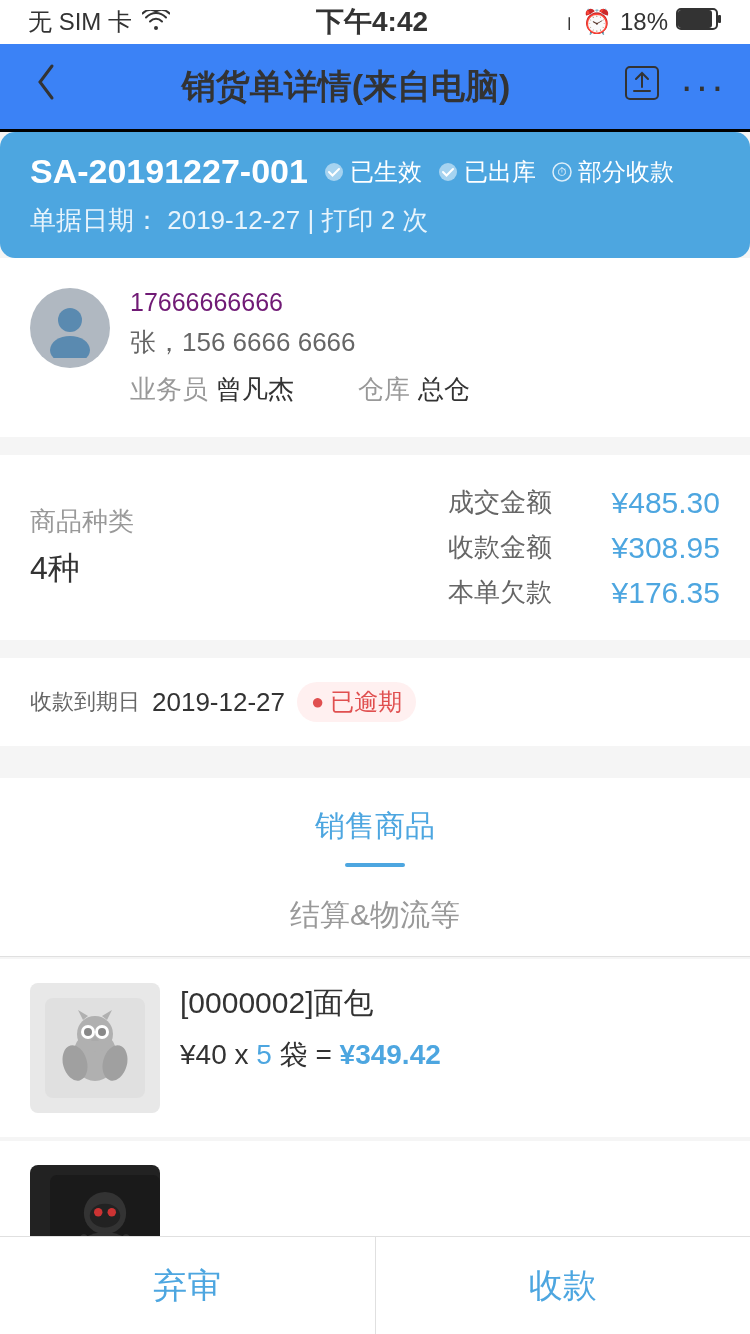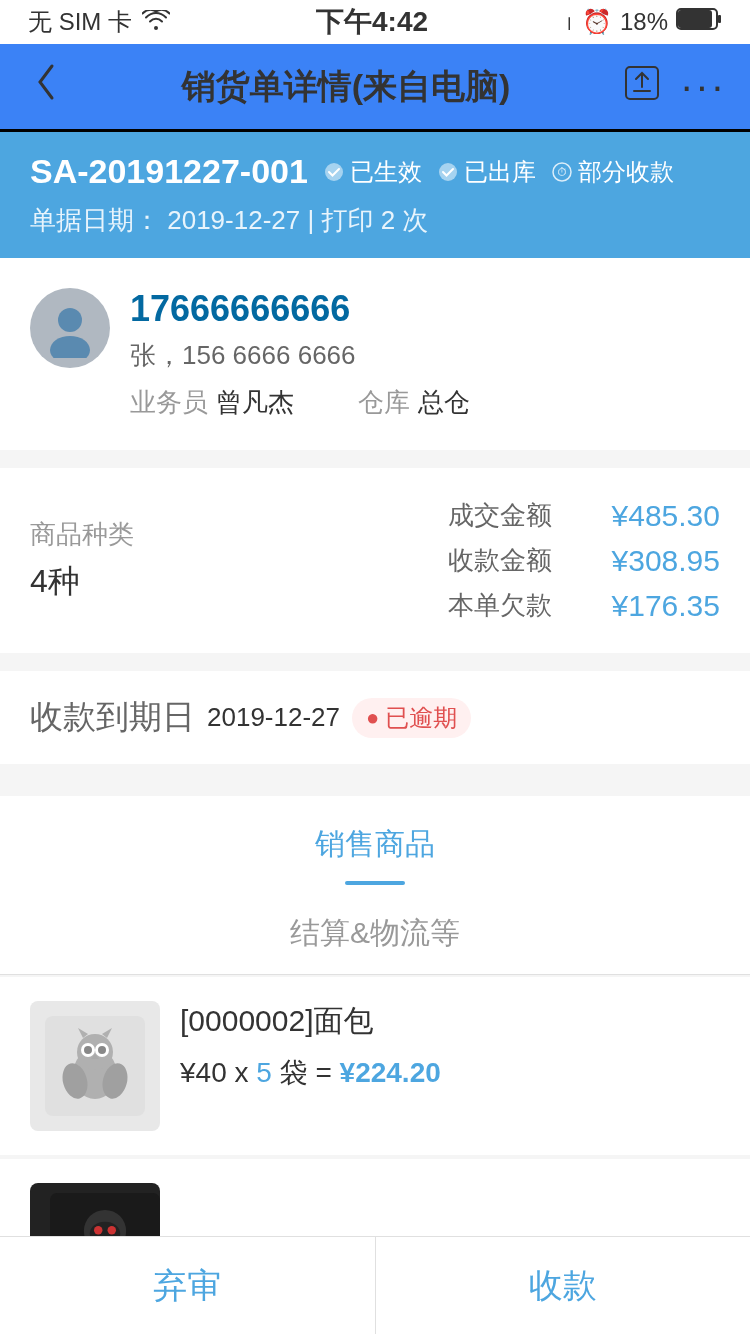--- a/index.html
+++ b/index.html
@@ -59,20 +59,21 @@
       font-size: 32px;
       color: #333;
       cursor: pointer;
     }
 
     
     .order-header {
       background: #4da6e0;
       padding: 20px 30px;
       color: #fff;
+      border-radius: 15px;
     }
     .order-id-row {
       display: flex;
       align-items: center;
       gap: 16px;
       margin-bottom: 12px;
     }
     .order-id {
       font-size: 34px;
       font-weight: 700;
@@ -102,23 +103,23 @@
       height: 80px;
       background: #b0b8c1;
       border-radius: 50%;
       display: flex;
       align-items: center;
       justify-content: center;
       flex-shrink: 0;
     }
     .customer-info { flex: 1; }
     .customer-phone {
-      font-size: 36px;
-      font-weight: 700;
-      color: #0369a1;
+      font-size: 25px;
+      font-weight: 400;
+      color: #701a75;
       margin-bottom: 8px;
     }
     .customer-name {
       font-size: 26px;
       color: #666;
       margin-bottom: 12px;
     }
     .customer-meta {
       display: flex;
       gap: 64px;
@@ -155,21 +156,21 @@
 
     
     .overdue-section {
       background: #fff;
       padding: 24px 30px;
       display: flex;
       align-items: center;
       gap: 12px;
       margin-bottom: 16px;
     }
-    .overdue-label { font-size: 33px; color: #666; }
+    .overdue-label { font-size: 22px; color: #666; }
     .overdue-date { font-size: 26px; color: #333; }
     .overdue-badge {
       background: #fff0f0;
       color: #e05050;
       font-size: 24px;
       padding: 4px 14px;
       border-radius: 20px;
       display: flex;
       align-items: center;
       gap: 6px;
@@ -449,21 +450,21 @@
     </svg>
   </div>
   <div class="product-info">
     <div class="product-name">[0000002]面包</div>
     <div class="product-price-row">
       <span>¥40</span>
       <span> x </span>
       <span class="price-highlight">5</span>
       <span>袋</span>
       <span> = </span>
-      <span class="price-result">¥224.20</span>
+      <span class="price-result">¥349.42</span>
     </div>
   </div>
 </div>
 
 <div style="height:2px;background:#f5f5f5;"></div>
 
 <div class="product-item">
   <div class="product-thumb" style="background:#222;border-radius:8px;padding-left:20px;">
 
     <svg width="130" height="130" viewBox="0 0 130 130">

